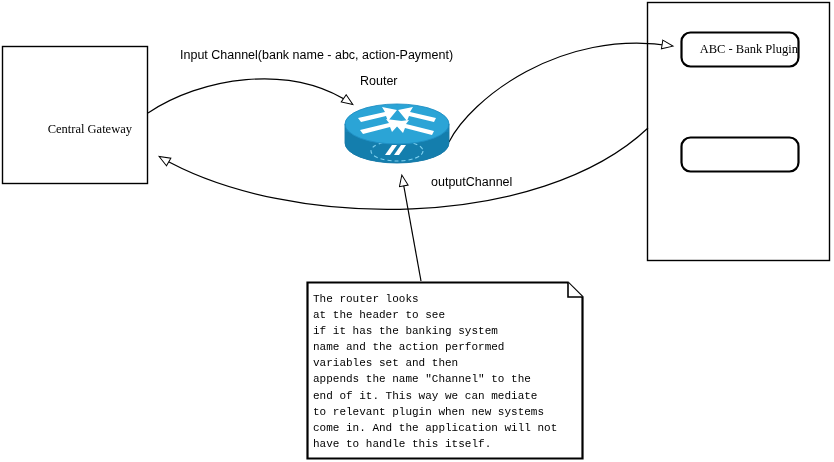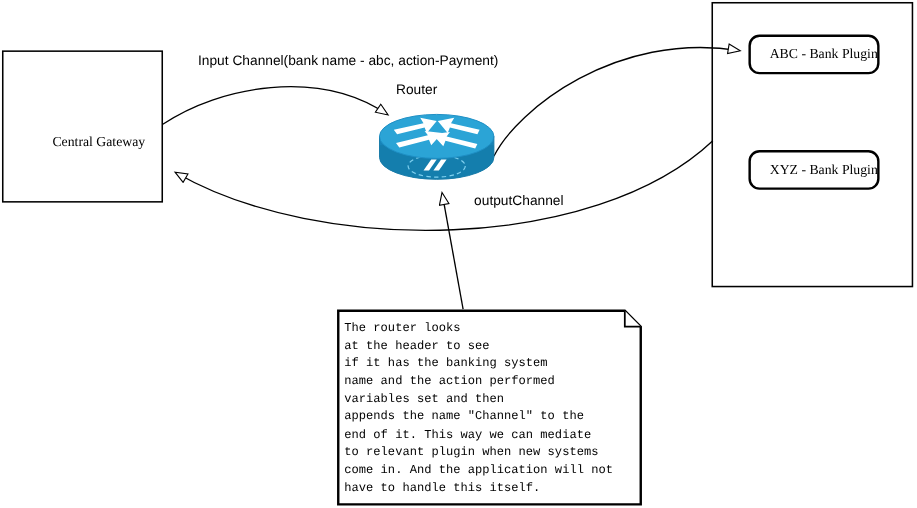--- a/index.html
+++ b/index.html
@@ -117,21 +117,20 @@
 
   <div class="lbl" style="left:360px; top:74px;text-align:right;">Router</div>
 
   <div class="lbl" style="left:180px; top:48px;">Input Channel(bank name - abc, action-Payment)</div>
 
 
   <div class="lbl" style="left:431px; top:175px;text-align:center;">outputChannel</div>
 
   <div class="box-label" style="left:682px; top:42px; width:116px;">ABC - Bank Plugin</div>
 
-  <div class="box-label" style="left:682px; top:147px; width:116px;">XYZ - Bank Plugin</div>
 
   <div class="note-text">The router looks
 at the header to see
 if it has the banking system
 name and the action performed
 variables set and then
 appends the name "Channel" to the
 end of it. This way we can mediate
 to relevant plugin when new systems
 come in. And the application will not

